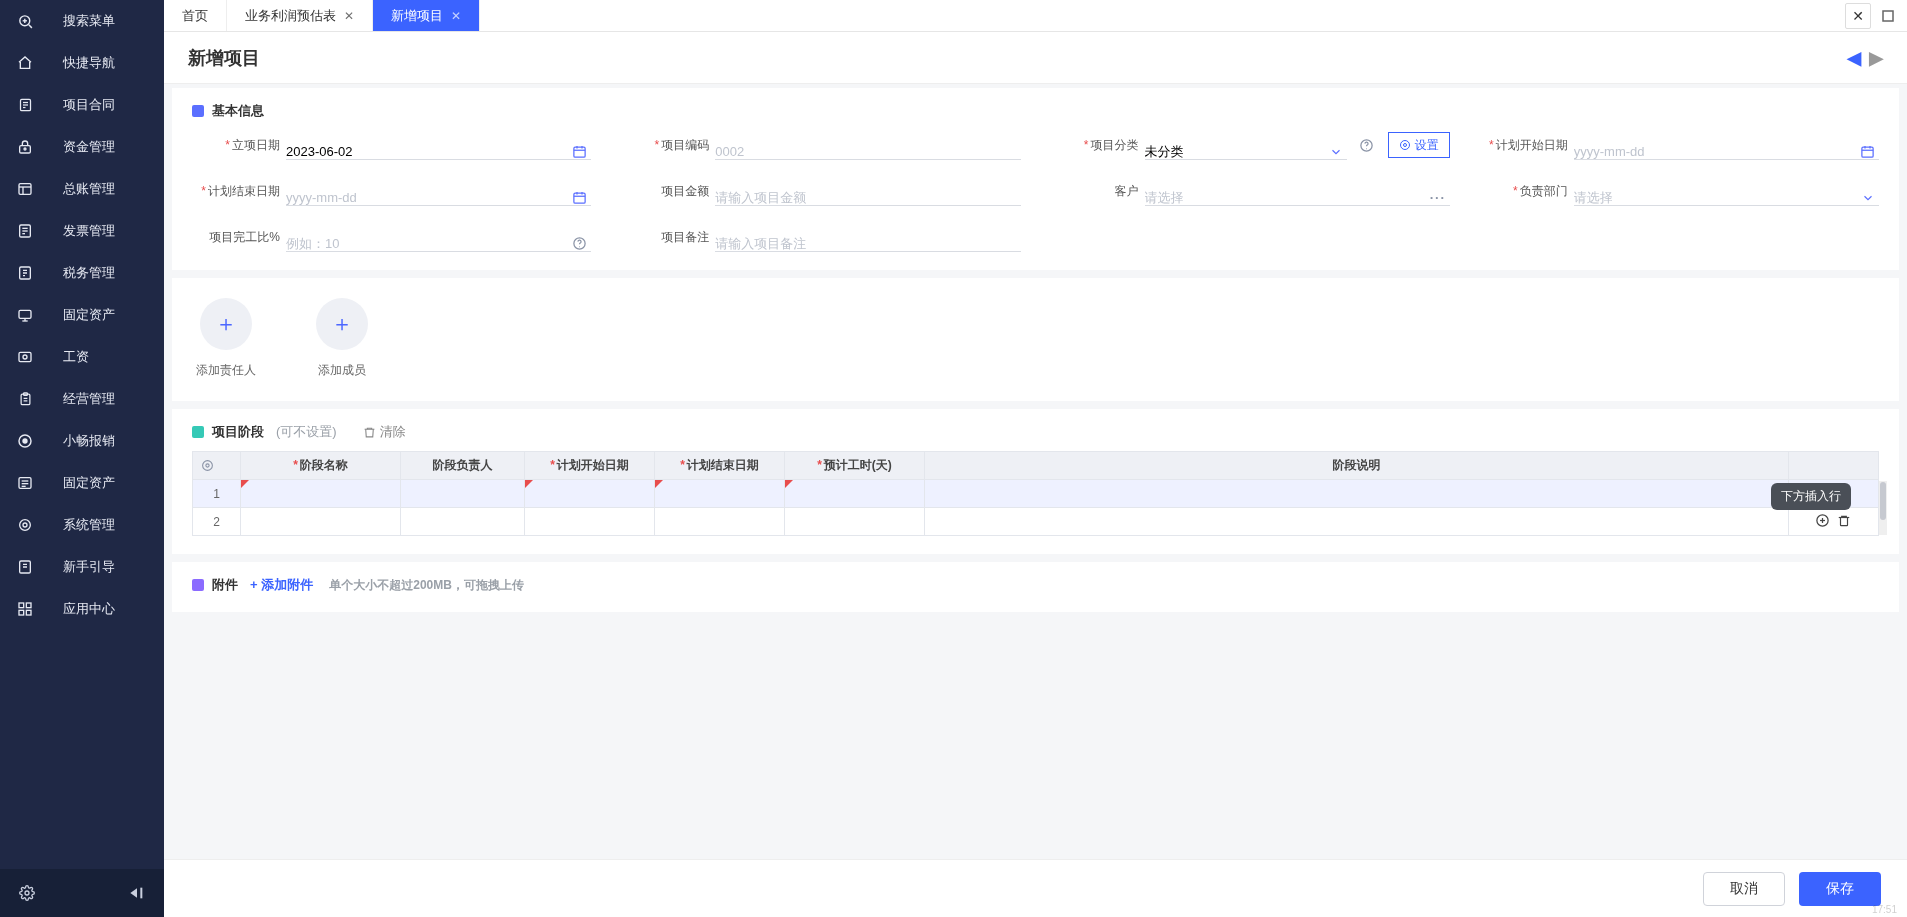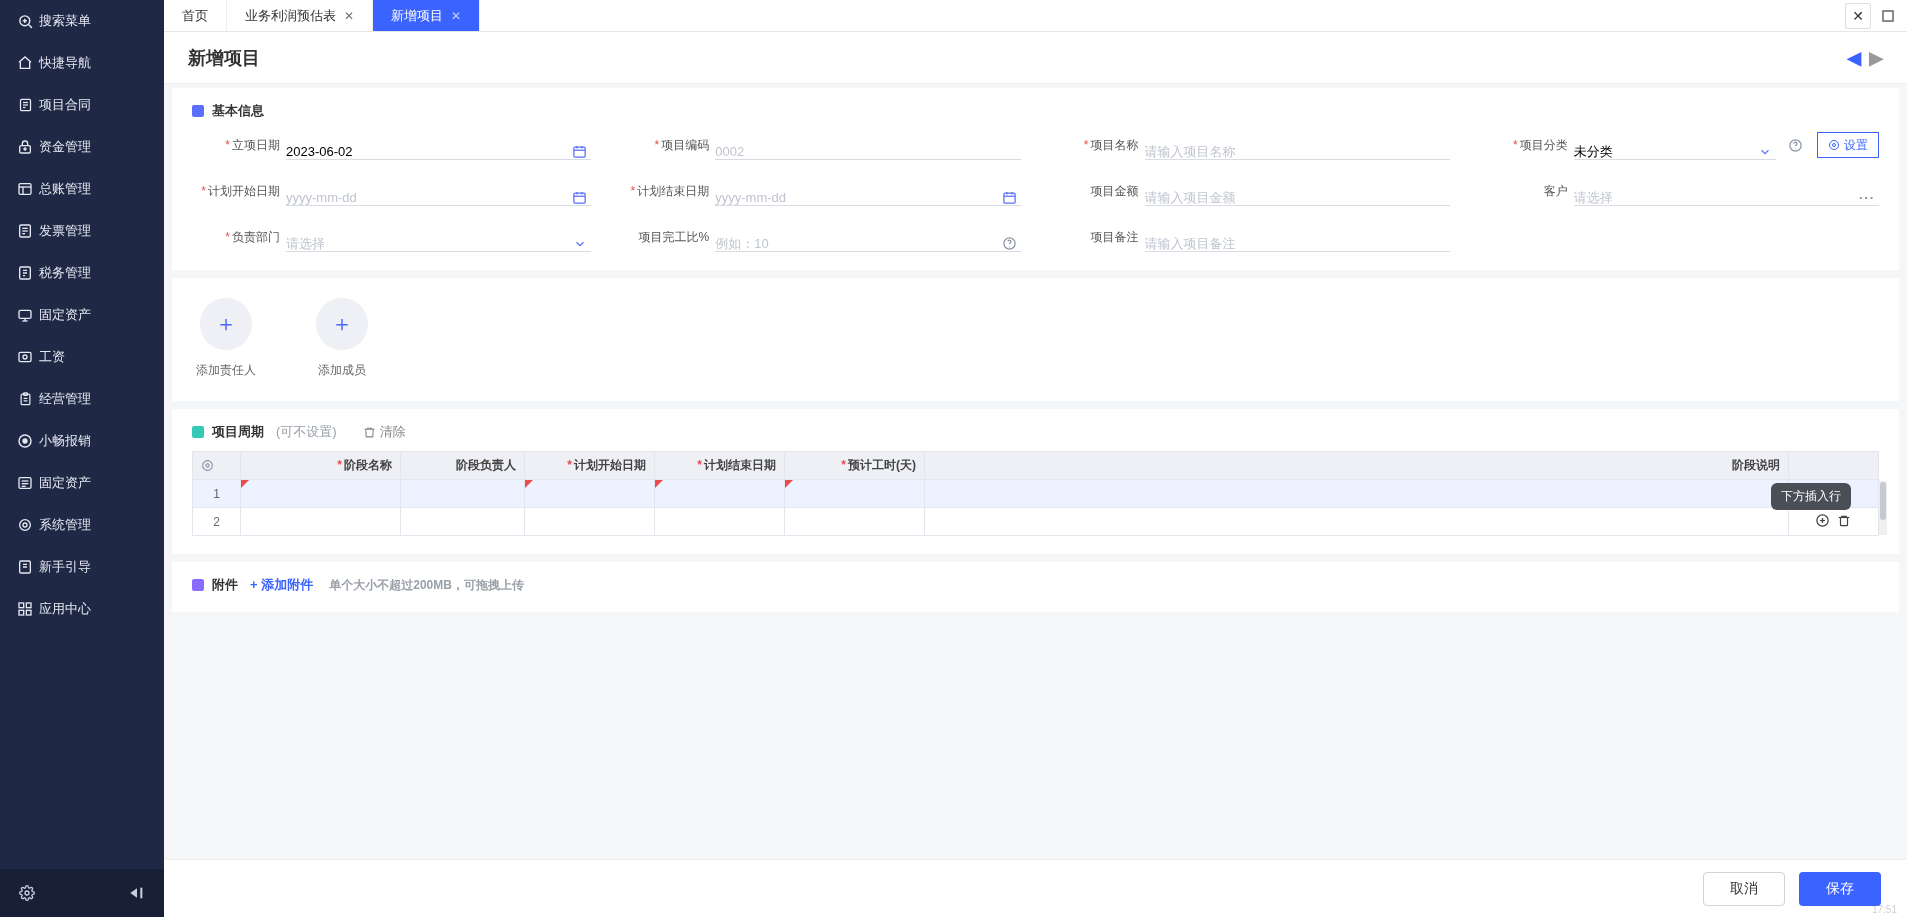--- a/index.html
+++ b/index.html
@@ -2,21 +2,21 @@
 <html><head>
   <meta charset="utf-8">
   <style>
     * { margin:0; padding:0; box-sizing:border-box; font-family:"Helvetica Neue",Arial,"PingFang SC","Microsoft YaHei",sans-serif; }
     body { background:#fff; color:#333; font-size:13px; overflow:hidden; width:1907px; height:917px; position:relative; }
     svg { display:block; }
 
     
     .sidebar { position:absolute; top:0; left:0; bottom:0; width:164px; background:#1f2845; color:#e6e9f2; display:flex; flex-direction:column; }
     .sidebar-inner{ flex:1; overflow:hidden; }
-    .side-item { display:flex; align-items:flex-start; gap:5px; padding:12px 16px; cursor:pointer; font-size:13px; }
+    .side-item { display:flex; align-items:flex-start; gap:29px; padding:12px 16px; cursor:pointer; font-size:13px; }
     .side-item .ico { width:18px; height:18px; display:flex; align-items:center; justify-content:center; font-size:15px; }
     .sidebar-bottom { height:48px; background:#172037; display:flex; align-items:center; justify-content:space-between; padding:0 18px; }
     .sidebar-bottom .ico { width:18px; height:18px; color:#c9cfde; display:flex; align-items:center; justify-content:center; }
 
     
     .tabbar { position:absolute; top:0; left:164px; right:0; height:32px; display:flex; align-items:stretch; border-bottom:1px solid #e6e6e6; font-size:13px; }
     .tab { display:flex; align-items:center; gap:8px; padding:0 18px; color:#333; cursor:pointer; border-right:1px solid #eee; background:#fff; }
     .tab.active { background:#3b63ff; color:#fff; }
     .tab .close { font-size:12px; opacity:.7; }
     .winbtns { margin-left:auto; display:flex; align-items:center; padding-right:6px; gap:4px; }
@@ -51,21 +51,21 @@
     
     .members { display:flex; gap:60px; padding:6px 4px 4px; }
     .add-person { display:flex; flex-direction:column; align-items:center; gap:12px; cursor:pointer; }
     .avatar-add { width:52px; height:52px; border-radius:50%; background:#eef0f5; display:flex; align-items:center; justify-content:center; color:#4c67ff; font-size:22px; }
     .add-person .cap { font-size:12px; color:#666; }
 
     
     .stages { position:relative; }
     .tbl-wrap{ position:relative; }
     .tbl { width:100%; border-collapse:collapse; table-layout:fixed; font-size:12px; }
-    .tbl th, .tbl td { border:1px solid #e3e6ec; height:28px; padding:0 8px; text-align:right; color:#444; position:relative; }
+    .tbl th, .tbl td { border:1px solid #e3e6ec; height:28px; padding:0 8px; text-align:center; color:#444; position:relative; }
     .tbl th { background:#eef0f5; font-weight:600; }
     .tbl td.num { text-align:center; width:48px; color:#666; }
     .tbl tr.active td { background:#eef1ff; }
     .tbl th .req{ color:#e84d4d; margin-right:2px; }
     .tbl col.cnum{width:48px;} .tbl col.c1{width:160px;} .tbl col.c2{width:124px;}
     .tbl col.c3{width:130px;} .tbl col.c4{width:130px;} .tbl col.c5{width:140px;}
     .tbl col.c6{width:auto;} .tbl col.cops{width:90px;}
     .rowops{ text-align:center!important; color:#7a8499; }
     .rowops .op{ display:inline-flex; width:18px; height:18px; align-items:center; justify-content:center; cursor:pointer; }
     .rowops .op.primary{ color:#3b63ff; }
@@ -312,26 +312,20 @@
             </span>
           </div>
         </div>
         <div class="fld">
           <span class="lbl"><span class="req">*</span>项目编码</span>
           <div class="ctrl">
             <input placeholder="0002" value="" style="">
           </div>
         </div>
         <div class="fld">
-          <span class="lbl"><span class="req">*</span>项目名称</span>
-          <div class="ctrl">
-            <input placeholder="请输入项目名称" value="" style="">
-          </div>
-        </div>
-        <div class="fld">
           <span class="lbl"><span class="req">*</span>项目分类</span>
           <div class="ctrl">
             <input placeholder="" value="未分类" style="">
             <span class="suffix">
               <svg width="14" height="14" viewBox="0 0 24 24" fill="none" stroke="#5b6fff" stroke-width="2">
                 <polyline points="6 9 12 15 18 9"></polyline>
               </svg>
             </span>
           </div>
           <span style="margin-left:6px">
@@ -434,21 +428,21 @@
       <div class="add-person">
         <div class="avatar-add">＋</div>
         <div class="cap">添加成员</div>
       </div>
     </div>
   </div>
 
   <div class="card stages">
     <div class="sec-title">
       <span class="sq" style="background:#35c9b6"></span>
-      <span>项目周期</span>
+      <span>项目阶段</span>
       <span class="hint">(可不设置)</span>
       <span style="width:10px"></span>
       <span class="clear-link">
         <svg width="13" height="13" viewBox="0 0 24 24" fill="none" stroke="currentColor" stroke-width="2">
             <path d="M3 6h18"></path>
             <path d="M8 6V4h8v2"></path>
             <path d="M19 6l-1 14H6L5 6"></path>
           </svg>
         <span>清除</span>
       </span>

